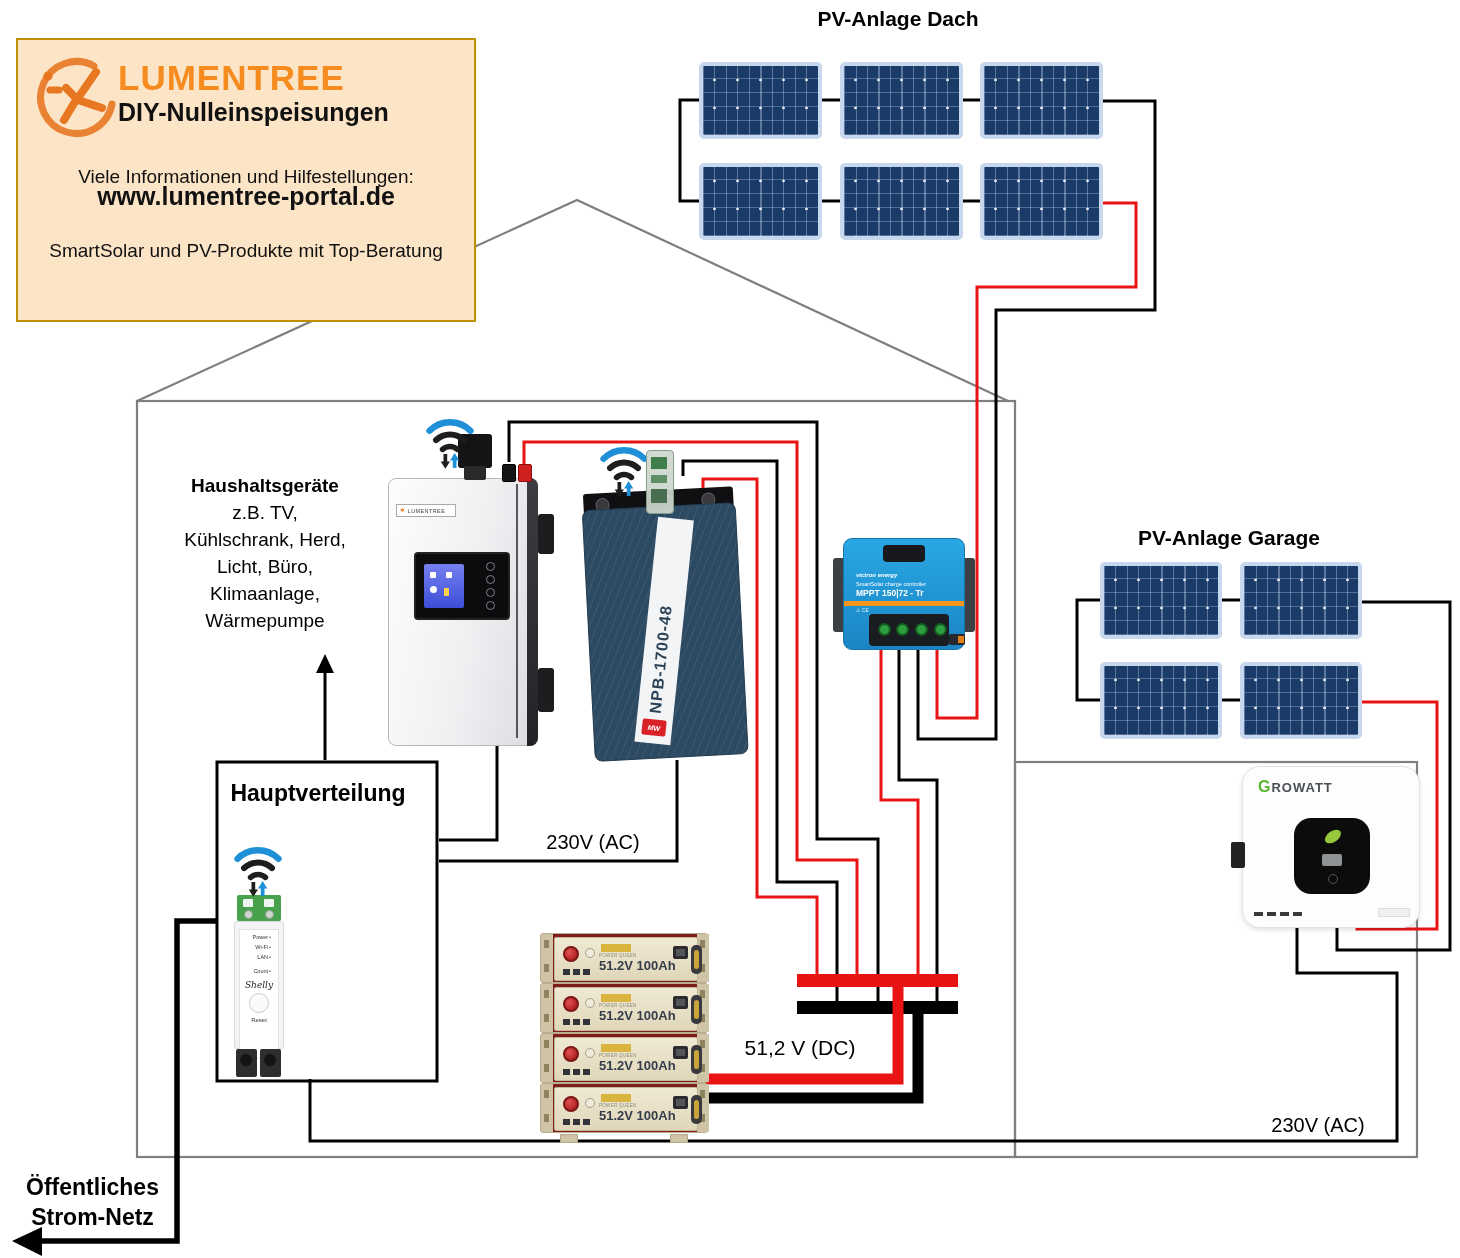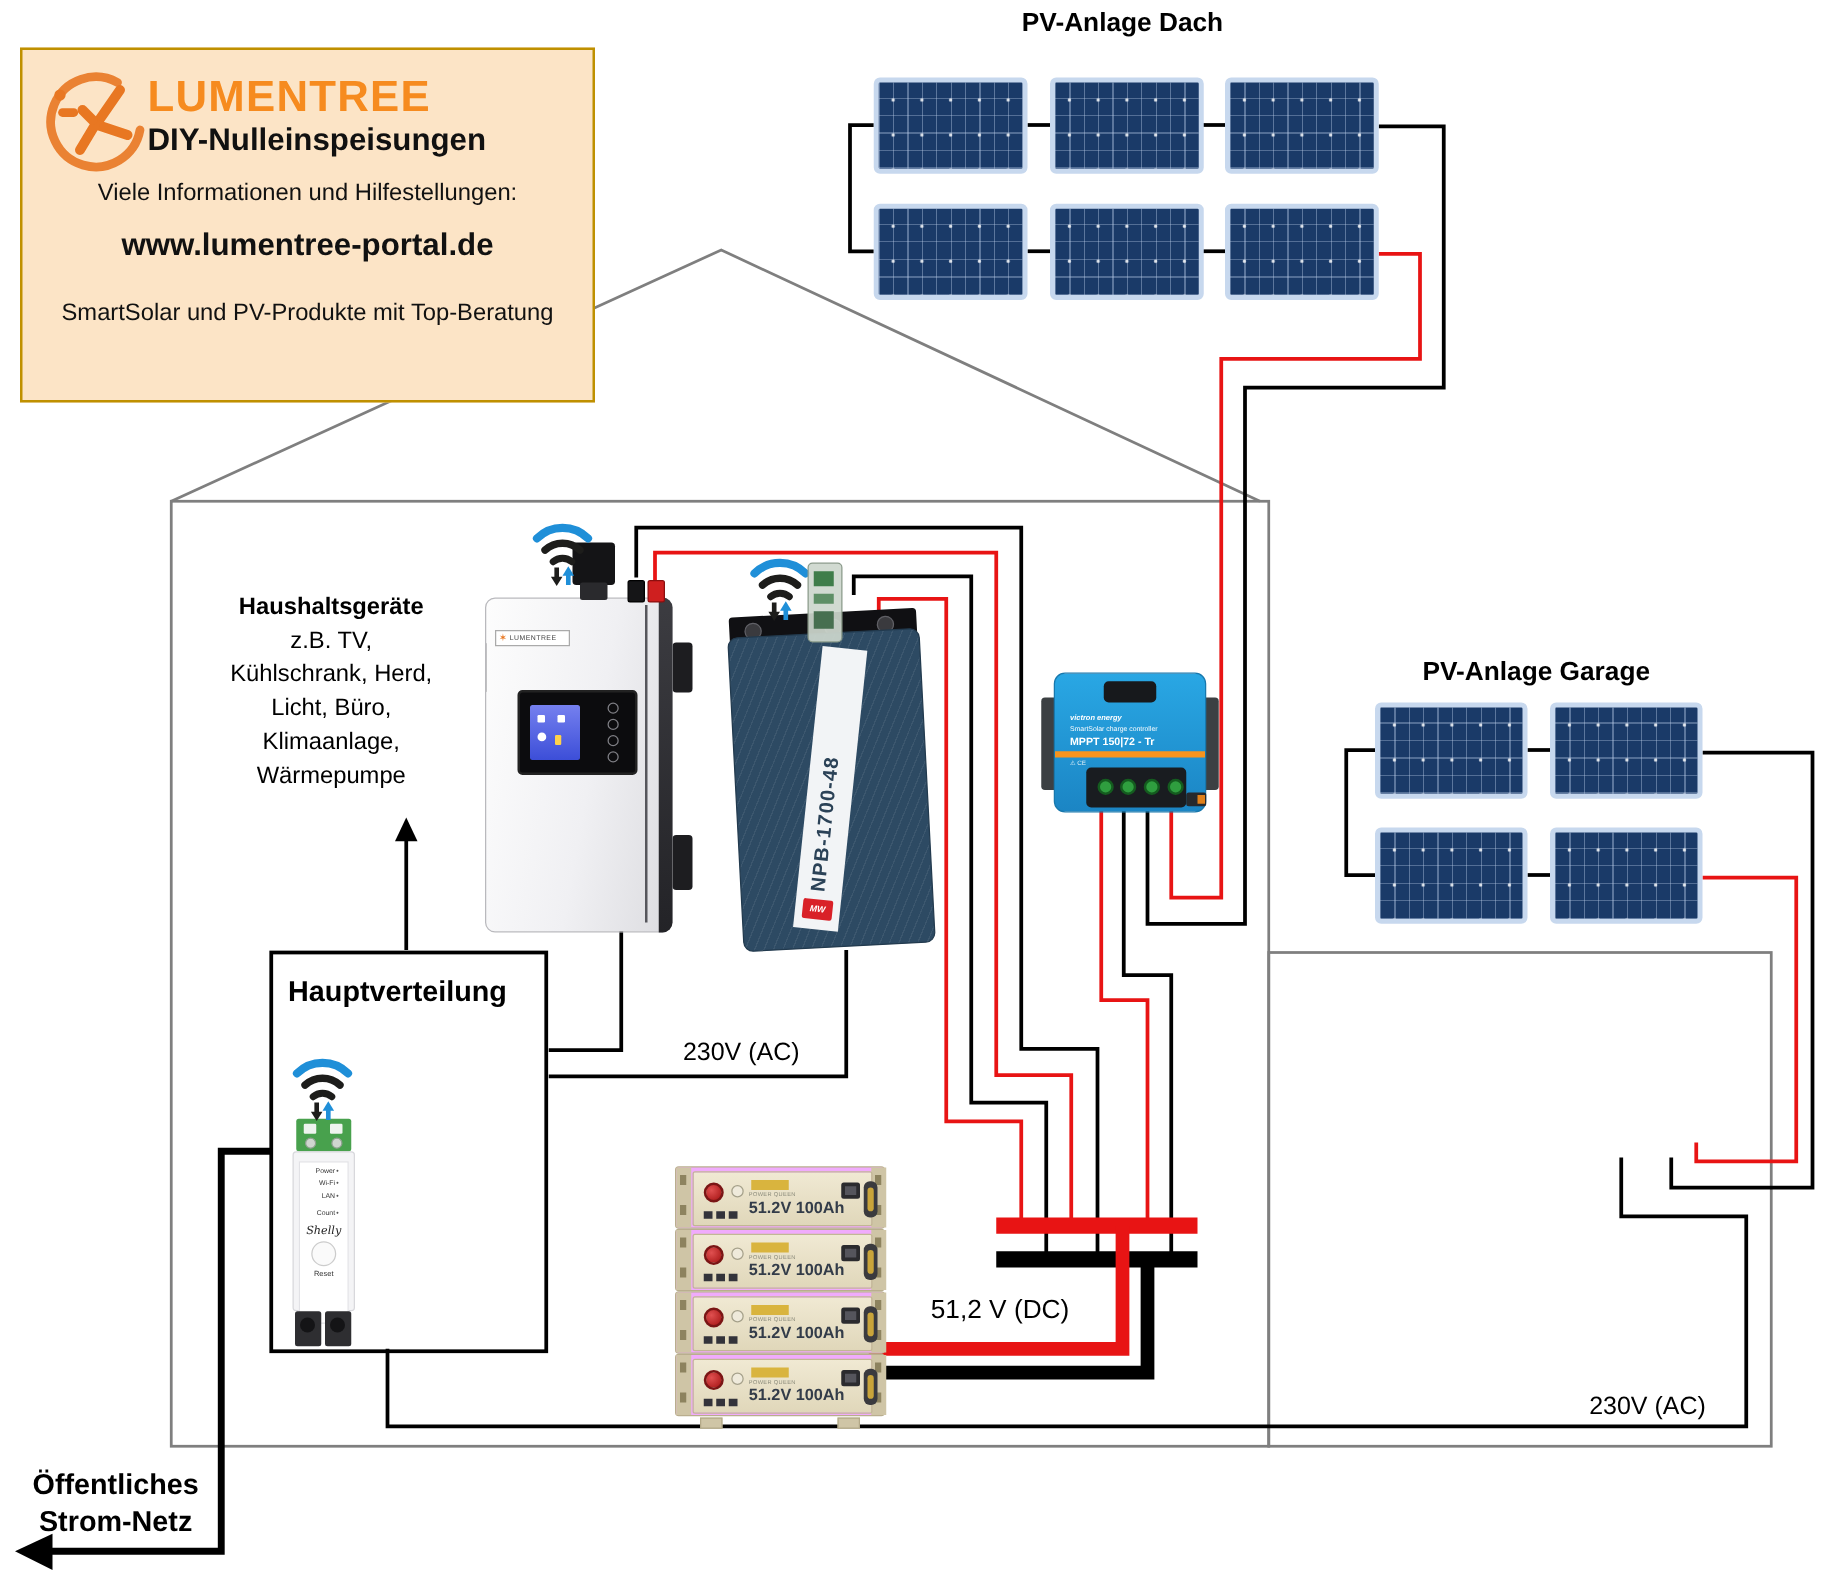--- a/index.html
+++ b/index.html
@@ -104,21 +104,21 @@
             box-sizing:border-box;}
   .sh-row{font-size:5.5px;color:#333;text-align:right;padding-right:7px;margin-top:4px;}
   .sh-row:after{content:"\2022";margin-left:1px;color:#555;}
   .sh-brand{font-family:"DejaVu Serif",serif;font-style:italic;font-size:9px;text-align:center;margin-top:6px;color:#222;}
   .sh-btn{width:18px;height:18px;border:1px solid #ccc;border-radius:50%;background:#fafafa;margin:3px auto 0 auto;}
   .sh-reset{font-size:6px;text-align:center;color:#333;margin-top:4px;}
   .sh-term{position:absolute;top:154px;width:21px;height:28px;background:#2e2e31;border-radius:2px;}
   .sh-term i{position:absolute;left:4px;top:5px;width:12px;height:12px;background:#141416;border-radius:50%;}
   
   .bat-stack{left:540px;top:933px;width:168px;height:212px;z-index:3;}
-  .bat{position:absolute;left:0;width:168px;height:50px;background:#f0abfc;border:1px solid #b9ae8e;border-radius:3px;
+  .bat{position:absolute;left:0;width:168px;height:50px;background:#7f1d1d;border:1px solid #b9ae8e;border-radius:3px;
        box-sizing:border-box;}
   .bat-rail{position:absolute;top:0;width:12px;height:48px;background:#cfc5a6;}
   .bat-rail i{position:absolute;left:3px;width:5px;height:8px;background:#8d835f;}
   .bat-face{position:absolute;left:13px;top:3px;width:142px;height:42px;border:1px solid #c2b795;border-radius:2px;
             background:linear-gradient(#f0e9d3,#e0d7ba);}
   .bat-knob{position:absolute;left:8px;top:8px;width:16px;height:16px;border-radius:50%;border:2px solid #7a1515;
             background:radial-gradient(circle at 35% 35%, #e05050, #a31212);box-sizing:border-box;}
   .bat-cir{position:absolute;left:30px;top:10px;width:8px;height:8px;border:1px solid #a5a08a;border-radius:50%;background:#efeadb;}
   .bat-stk{position:absolute;left:46px;top:6px;width:30px;height:8px;background:#d9b43e;}
   .bat-brand{position:absolute;left:44px;top:15px;font-size:4.5px;color:#8a8a7a;letter-spacing:.3px;}
@@ -189,21 +189,21 @@
       <path d="M62,12 A36,36 0 1 0 80,50" fill="none" stroke="#e87722" stroke-width="7" stroke-linecap="round" opacity=".9"></path>
       <line x1="46" y1="44" x2="64" y2="18" stroke="#e87722" stroke-width="8" stroke-linecap="round"></line>
       <line x1="46" y1="46" x2="70" y2="54" stroke="#e87722" stroke-width="8" stroke-linecap="round"></line>
       <line x1="44" y1="46" x2="32" y2="66" stroke="#e87722" stroke-width="8" stroke-linecap="round"></line>
       <line x1="42" y1="42" x2="34" y2="34" stroke="#e87722" stroke-width="8" stroke-linecap="round"></line>
       <line x1="18" y1="36" x2="27" y2="36" stroke="#e87722" stroke-width="7" stroke-linecap="round"></line>
       <circle cx="16" cy="22" r="4.5" fill="#e87722"></circle>
     </svg>
     <div class="ib-brand">LUMENTREE</div>
     <div class="ib-sub">DIY-Nulleinspeisungen</div>
-    <div class="ib-line" style="top:104px">Viele Informationen und Hilfestellungen:</div>
+    <div class="ib-line" style="top:126px">Viele Informationen und Hilfestellungen:</div>
     <div class="ib-url" style="top:142px">www.lumentree-portal.de</div>
     <div class="ib-line" style="top:200px">SmartSolar und PV-Produkte mit Top-Beratung</div>
   </div>
 
   <div class="abs title" style="left:698px;top:7px;width:400px;z-index:3">PV-Anlage Dach</div>
   <div class="abs title" style="left:1029px;top:526px;width:400px;z-index:3">PV-Anlage Garage</div>
 
   <div class="abs hh" style="left:140px;top:472px;z-index:3">
     <div class="head">Haushaltsgeräte</div>
     <div>z.B. TV,</div>
@@ -292,20 +292,37 @@
       <div class="vt-screw" style="left:9px"></div>
       <div class="vt-screw" style="left:27px"></div>
       <div class="vt-screw" style="left:46px"></div>
       <div class="vt-screw" style="left:65px"></div>
     </div>
     <div class="vt-conn">
         <i></i>
       </div>
   </div>
 
+  <div class="abs gw">
+    <div class="gw-body"></div>
+    <div class="gw-clamp"></div>
+    <div class="gw-logo">
+      <span class="g">G</span><span class="rest">ROWATT</span>
+    </div>
+    <div class="gw-disp">
+      <div class="gw-leaf"></div>
+      <div class="gw-screen"></div>
+      <div class="gw-dot"></div>
+    </div>
+    <div class="gw-dash" style="left:12px"></div>
+    <div class="gw-dash" style="left:25px"></div>
+    <div class="gw-dash" style="left:38px"></div>
+    <div class="gw-dash" style="left:51px"></div>
+    <div class="gw-slot"></div>
+  </div>
 
   <div class="abs sh">
     <div class="sh-green">
       <i style="left:6px"></i>
         <i style="left:27px"></i>
       <u style="left:7px"></u>
         <u style="left:28px"></u>
     </div>
     <div class="sh-body"></div>
     <div class="sh-panel">

